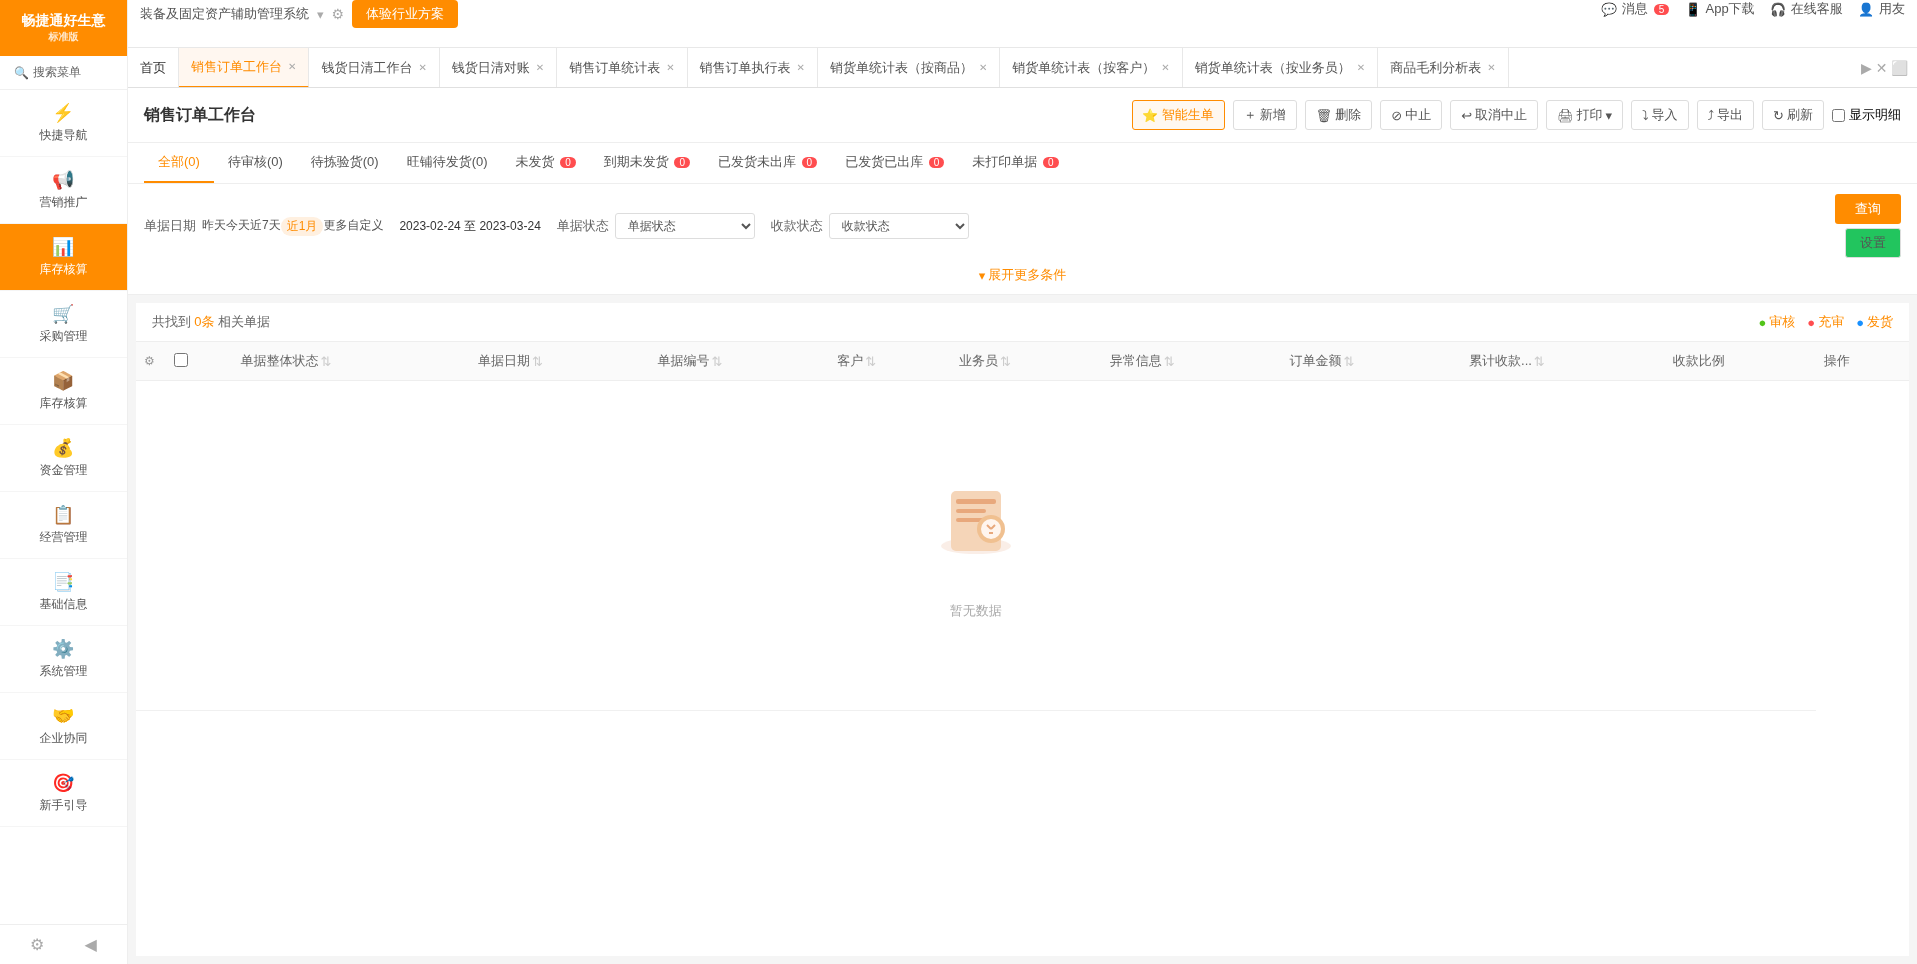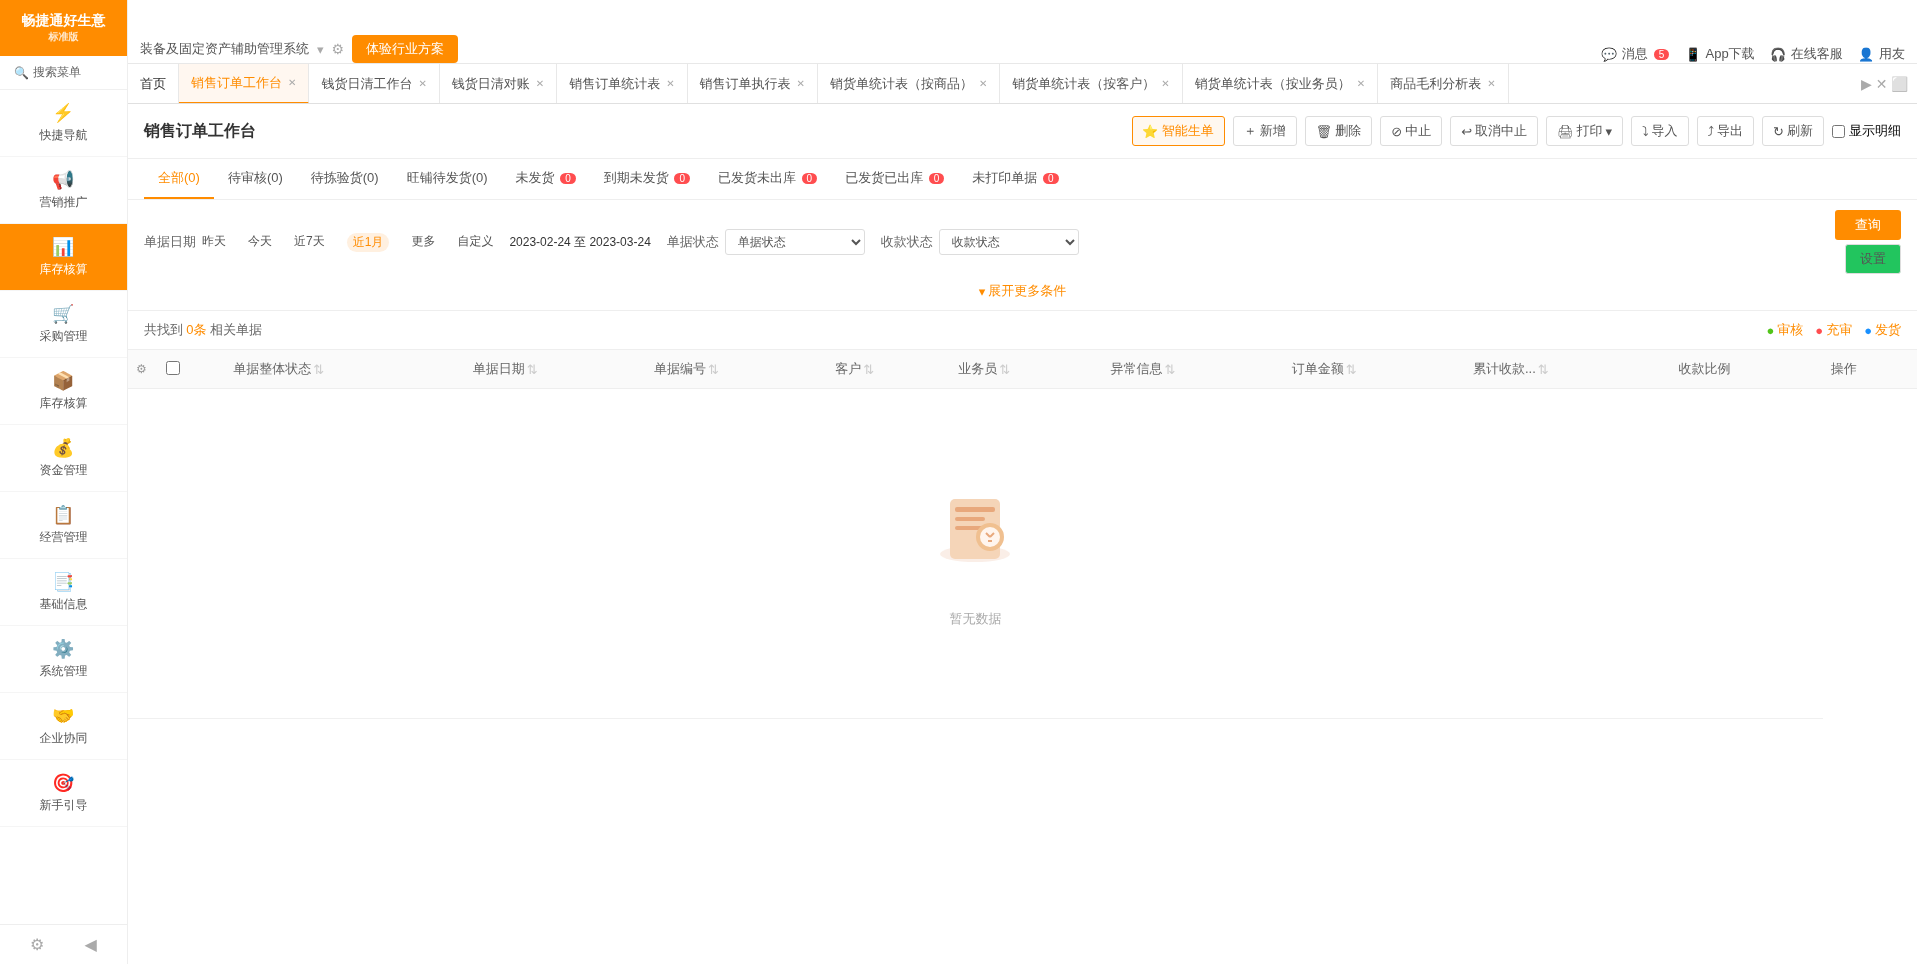--- a/index.html
+++ b/index.html
@@ -13,21 +13,21 @@
     .sidebar-nav-item { display: flex; flex-direction: column; align-items: center; justify-content: center; padding: 12px 5px; cursor: pointer; color: #555; border-bottom: 1px solid #f5f5f5; }
     .sidebar-nav-item.active { background: #ff8c00; color: #fff; }
     .sidebar-nav-item .icon { font-size: 18px; margin-bottom: 3px; }
     .sidebar-nav-item .label { font-size: 12px; }
     .sidebar-bottom { margin-top: auto; display: flex; align-items: center; justify-content: space-around; padding: 10px; border-top: 1px solid #eee; }
 
     
     .main { flex: 1; display: flex; flex-direction: column; overflow: hidden; }
 
     
-    .topbar { height: 64px; background: #fff; border-bottom: 1px solid #e8e8e8; display: flex; align-items: flex-end; padding: 0 12px; justify-content: space-between; flex-shrink: 0; }
+    .topbar { height: 48px; background: #fff; border-bottom: 1px solid #e8e8e8; display: flex; align-items: flex-start; padding: 0 12px; justify-content: space-between; flex-shrink: 0; }
     .topbar-left { display: flex; align-items: center; gap: 8px; font-size: 13px; color: #333; }
     .topbar-right { display: flex; align-items: center; gap: 16px; font-size: 13px; color: #555; }
     .topbar-btn { background: #ff8c00; color: #fff; border: none; padding: 5px 14px; border-radius: 4px; cursor: pointer; font-size: 13px; }
     .topbar-icon-btn { display: flex; align-items: center; gap: 4px; cursor: pointer; color: #555; }
 
     
     .tabbar { height: 40px; background: #fff; border-bottom: 1px solid #e0e0e0; display: flex; align-items: center; overflow: hidden; flex-shrink: 0; }
     .tab { display: flex; align-items: center; padding: 0 12px; height: 40px; border-right: 1px solid #e8e8e8; cursor: pointer; color: #555; white-space: nowrap; font-size: 12px; flex-shrink: 0; }
     .tab.active { background: #fff7f0; color: #ff8c00; border-bottom: 2px solid #ff8c00; }
     .tab.home { background: #fff; color: #333; font-weight: normal; }
@@ -48,29 +48,29 @@
     .subtabs { background: #fff; padding: 0 16px; border-bottom: 1px solid #eee; display: flex; align-items: flex-end; gap: 0; flex-shrink: 0; }
     .subtab { padding: 10px 14px; cursor: pointer; color: #555; font-size: 13px; border-bottom: 2px solid transparent; white-space: nowrap; }
     .subtab.active { color: #ff8c00; border-bottom: 2px solid #ff8c00; }
     .subtab .badge { display: inline-block; background: #ff4d4f; color: #fff; border-radius: 10px; padding: 0 5px; font-size: 10px; margin-left: 2px; }
 
     
     .filterbar { background: #fff; padding: 10px 16px; border-bottom: 1px solid #eee; flex-shrink: 0; }
     .filter-row { display: flex; align-items: center; gap: 16px; flex-wrap: wrap; }
     .filter-item { display: flex; align-items: center; gap: 6px; color: #555; font-size: 12px; }
     .filter-label { color: #666; white-space: nowrap; }
-    .date-links { display: flex; gap: 22px; }
+    .date-links { display: flex; gap: 0; }
     .date-link { color: #555; cursor: pointer; font-size: 12px; }
     .date-link.active { color: #ff8c00; background: #fff0e0; padding: 1px 6px; border-radius: 10px; }
     .date-range { color: #333; font-size: 12px; }
     .filter-select { border: 1px solid #ddd; padding: 4px 8px; border-radius: 3px; min-width: 140px; color: #555; background: #fff; cursor: pointer; font-size: 12px; }
     .expand-btn { color: #ff8c00; cursor: pointer; font-size: 12px; display: flex; align-items: center; gap: 3px; }
 
     
-    .table-area { flex: 1; background: #fff; margin: 0; }
+    .table-area { flex: 1; background: #fff; margin: 8px; }
     .table-toolbar { padding: 10px 16px; display: flex; align-items: center; justify-content: space-between; border-bottom: 1px solid #eee; }
     .table-info { font-size: 12px; color: #666; }
     .table-actions-right { display: flex; gap: 12px; }
     .action-btn { font-size: 12px; color: #ff8c00; cursor: pointer; display: flex; align-items: center; gap: 3px; }
 
     table { width: 100%; border-collapse: collapse; }
     thead { background: #fafafa; }
     th { padding: 10px 8px; text-align: left; color: #666; font-weight: normal; font-size: 12px; border-bottom: 1px solid #eee; white-space: nowrap; }
     td { padding: 10px 8px; border-bottom: 1px solid #f0f0f0; font-size: 12px; color: #333; }
     .th-sort { display: flex; align-items: center; gap: 2px; cursor: pointer; }

